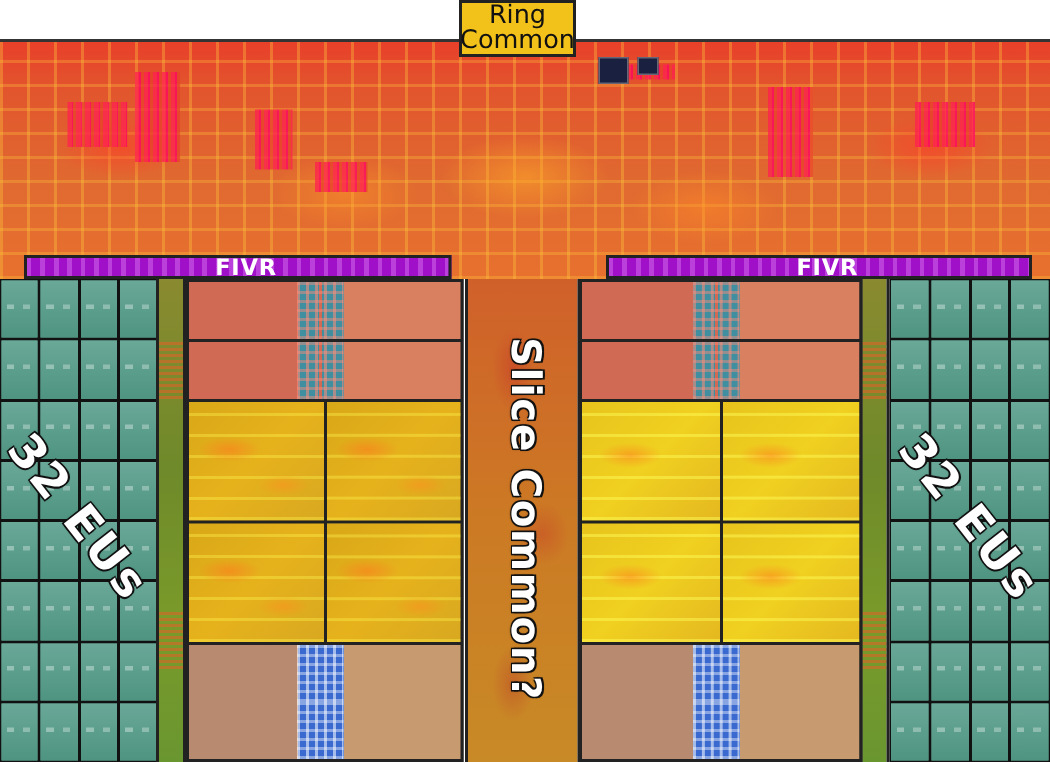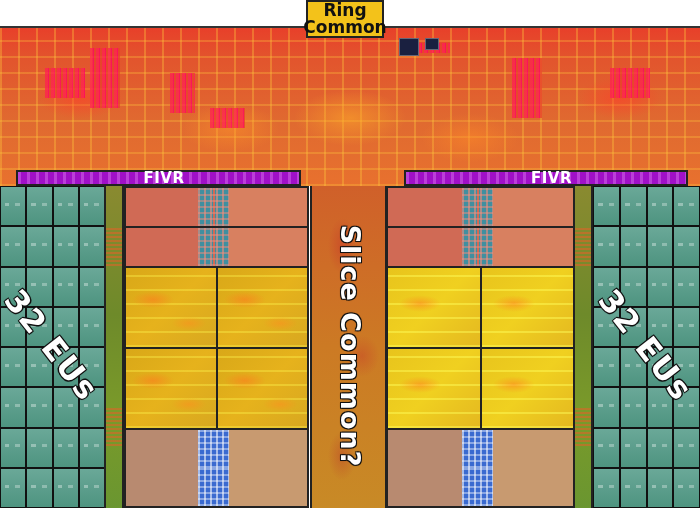--- a/index.html
+++ b/index.html
@@ -15,21 +15,21 @@
       radial-gradient(ellipse 60px 30px at 620px 70px, rgba(255,60,40,.55), transparent 70%),
       repeating-linear-gradient(90deg, rgba(255,200,60,.35) 0 2px, transparent 2px 18px),
       repeating-linear-gradient(0deg, rgba(255,200,60,.3) 0 2px, transparent 2px 16px),
       linear-gradient(180deg,#e8402a 0%,#e2552d 20%,#e06a30 60%,#e8712e 100%);
     border-top:2px solid #333;}
   .redblock{background:repeating-linear-gradient(90deg,#ff2050 0 3px,#f06 3px 4px,#e8402a 4px 6px);opacity:.75;}
   .chip{background:#1a2040;border:1px solid #667;}
   
   #ring{left:306px;top:0;width:78px;height:38px;background:#f3c21a;border:2px solid #222;
     display:flex;flex-direction:column;align-items:center;justify-content:flex-end;
-    font-weight:bold;font-size:17px;line-height:17px;color:#111;}
+    font-weight:normal;font-size:17px;line-height:17px;color:#111;}
   
   .fivr{height:16px;background:#a010c8;border:2px solid #222;color:#fff;font-weight:bold;font-size:15px;
     display:flex;align-items:center;justify-content:center;letter-spacing:.5px;
     background-image:repeating-linear-gradient(90deg,rgba(220,120,240,.45) 0 3px,transparent 3px 9px);padding-left:11px;}
   
   .eugrid{top:186px;width:105px;height:322px;display:grid;grid-template-columns:repeat(4,1fr);grid-template-rows:repeat(8,1fr);
     background:#111;gap:2px;padding:1px;}
   .eu{background:#5d9e8c;position:relative;
     background-image:
       linear-gradient(90deg,transparent 15%,rgba(255,255,255,.35) 15% 35%,transparent 35% 60%,rgba(255,255,255,.3) 60% 80%,transparent 80%),

